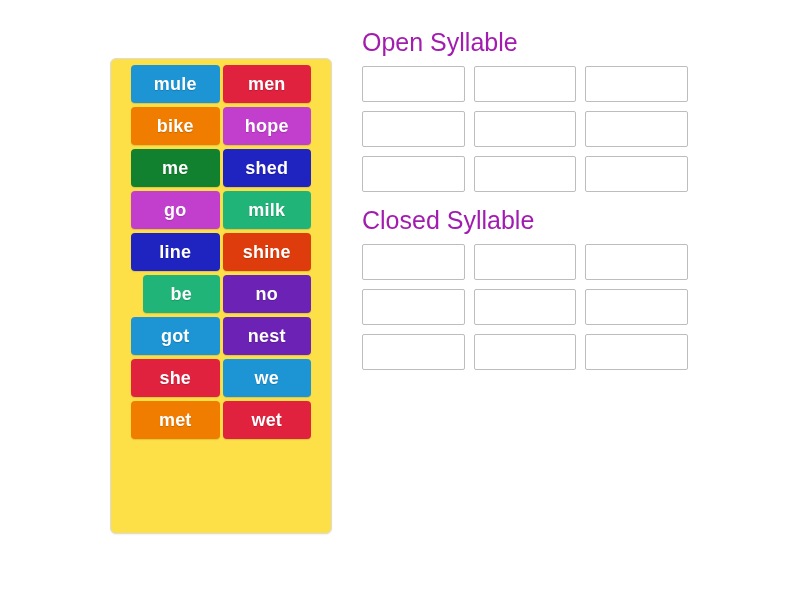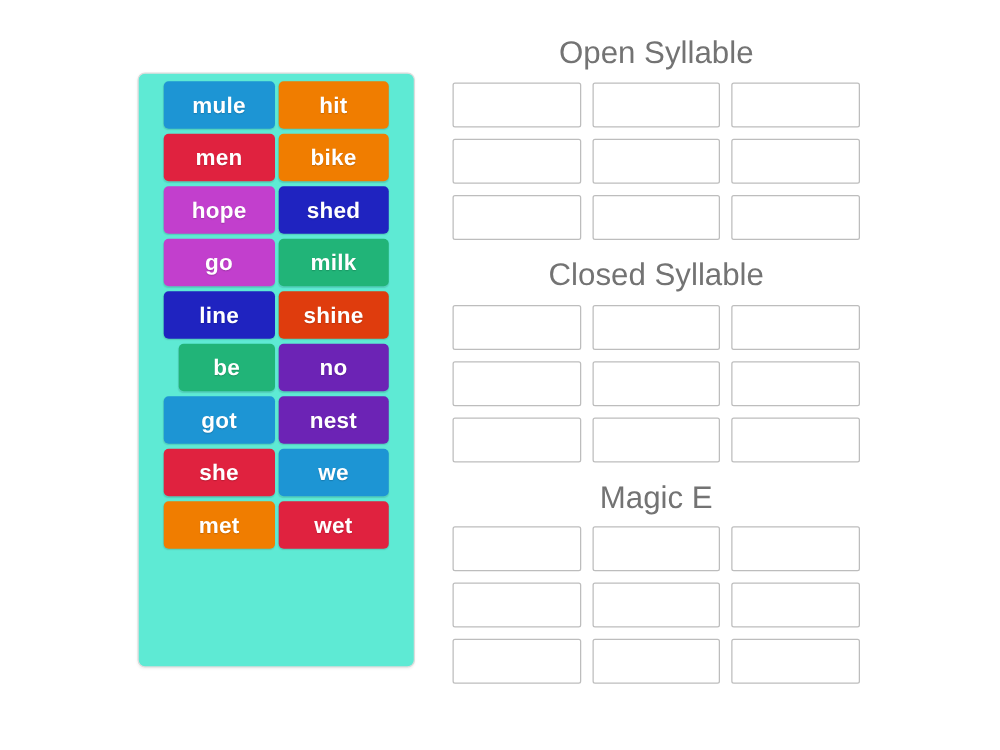--- a/index.html
+++ b/index.html
@@ -19,21 +19,21 @@
     background: #ffffff;
   }
 
   
   .word-panel {
     position: absolute;
     left: 110px;
     top: 58px;
     width: 222px;
     height: 476px;
-    background: #5eead4;
+    background: #fde047;
     border: 1px solid #dcdcdc;
     border-radius: 6px;
     box-shadow: 0 1px 2px rgba(0,0,0,0.06);
     padding: 6px 20px;
   }
 
   .tile-grid {
     display: grid;
     grid-template-columns: 1fr 1fr;
     gap: 4px 3px;
@@ -65,24 +65,23 @@
   .categories {
     position: absolute;
     left: 362px;
     top: 26px;
     width: 326px;
   }
 
   .category { margin-bottom: 12px; }
 
   .category-title {
-    text-align: center;
     font-size: 25px;
     font-weight: 400;
-    color: #737373;
+    color: #a21caf;
     line-height: 1.35;
     padding-bottom: 6px;
     user-select: none;
   }
 
   .drop-grid {
     display: grid;
     grid-template-columns: repeat(3, 1fr);
     gap: 9px 9px;
   }
@@ -95,24 +94,24 @@
   }
 </style>
 </head>
 <body>
 
 <div id="stage">
 
   <div class="word-panel">
     <div class="tile-grid" id="tile-grid">
         <div class="tile" style="background: rgb(29, 149, 212);">mule</div>
-        <div class="tile" style="background: rgb(240, 125, 0);">hit</div>
         <div class="tile" style="background: rgb(224, 34, 63);">men</div>
         <div class="tile" style="background: rgb(240, 125, 0);">bike</div>
         <div class="tile" style="background: rgb(194, 63, 205);">hope</div>
+        <div class="tile" style="background: rgb(18, 129, 47);">me</div>
         <div class="tile" style="background: rgb(31, 35, 192);">shed</div>
         <div class="tile" style="background: rgb(194, 63, 205);">go</div>
         <div class="tile" style="background: rgb(33, 180, 120);">milk</div>
         <div class="tile" style="background: rgb(31, 35, 192);">line</div>
         <div class="tile" style="background: rgb(223, 60, 13);">shine</div>
         <div class="tile" style="background: rgb(33, 180, 120); margin-left: 12px;">be</div>
         <div class="tile" style="background: rgb(108, 35, 181);">no</div>
         <div class="tile" style="background: rgb(29, 149, 212); text-align: center;">got</div>
         <div class="tile" style="background: rgb(108, 35, 181);">nest</div>
         <div class="tile" style="background: rgb(224, 34, 63); text-align: center;">she</div>
@@ -145,29 +144,15 @@
           <div class="drop-box"></div>
           <div class="drop-box"></div>
           <div class="drop-box"></div>
           <div class="drop-box"></div>
           <div class="drop-box"></div>
           <div class="drop-box"></div>
           <div class="drop-box"></div>
           <div class="drop-box"></div>
         </div>
       </div>
-      <div class="category">
-        <div class="category-title">Magic E</div>
-        <div class="drop-grid">
-          <div class="drop-box"></div>
-          <div class="drop-box"></div>
-          <div class="drop-box"></div>
-          <div class="drop-box"></div>
-          <div class="drop-box"></div>
-          <div class="drop-box"></div>
-          <div class="drop-box"></div>
-          <div class="drop-box"></div>
-          <div class="drop-box"></div>
-        </div>
-      </div>
     </div>
 
 </div>
 
 </body></html>

